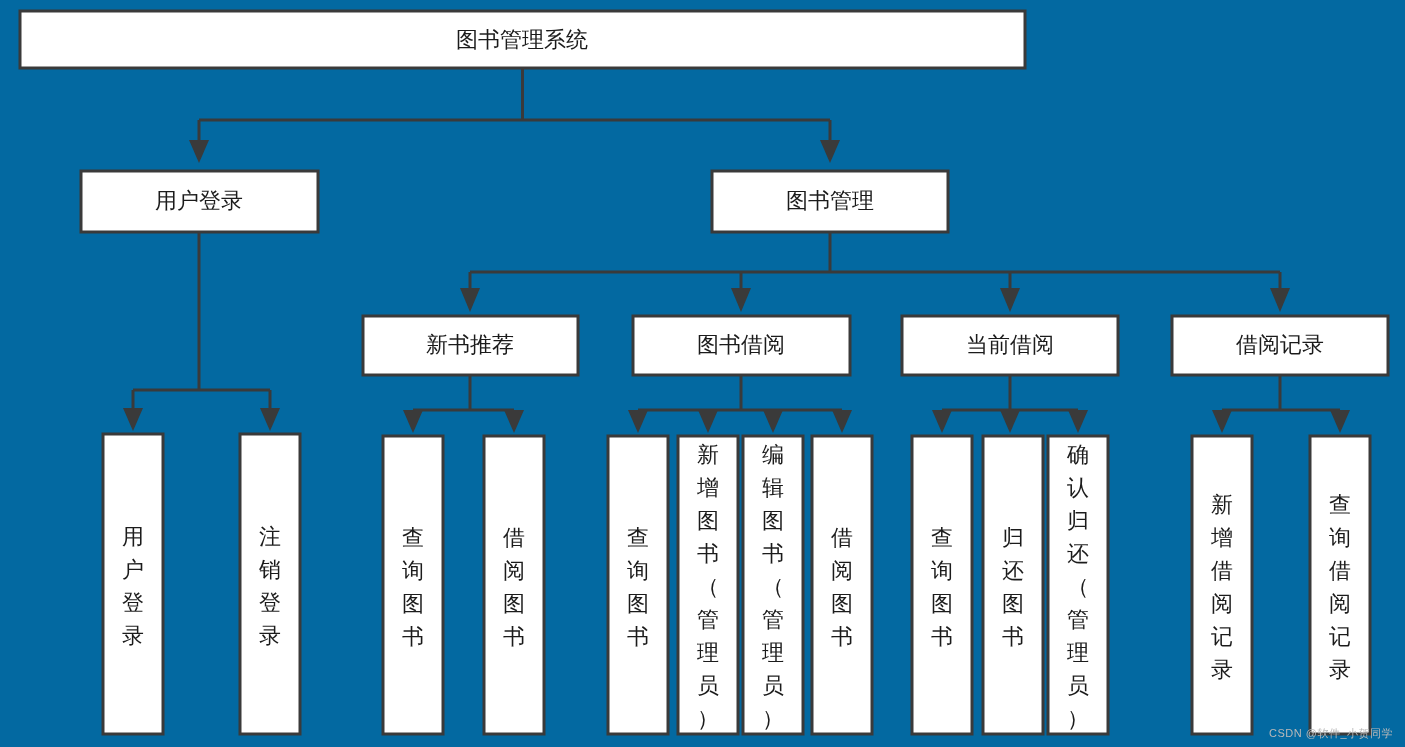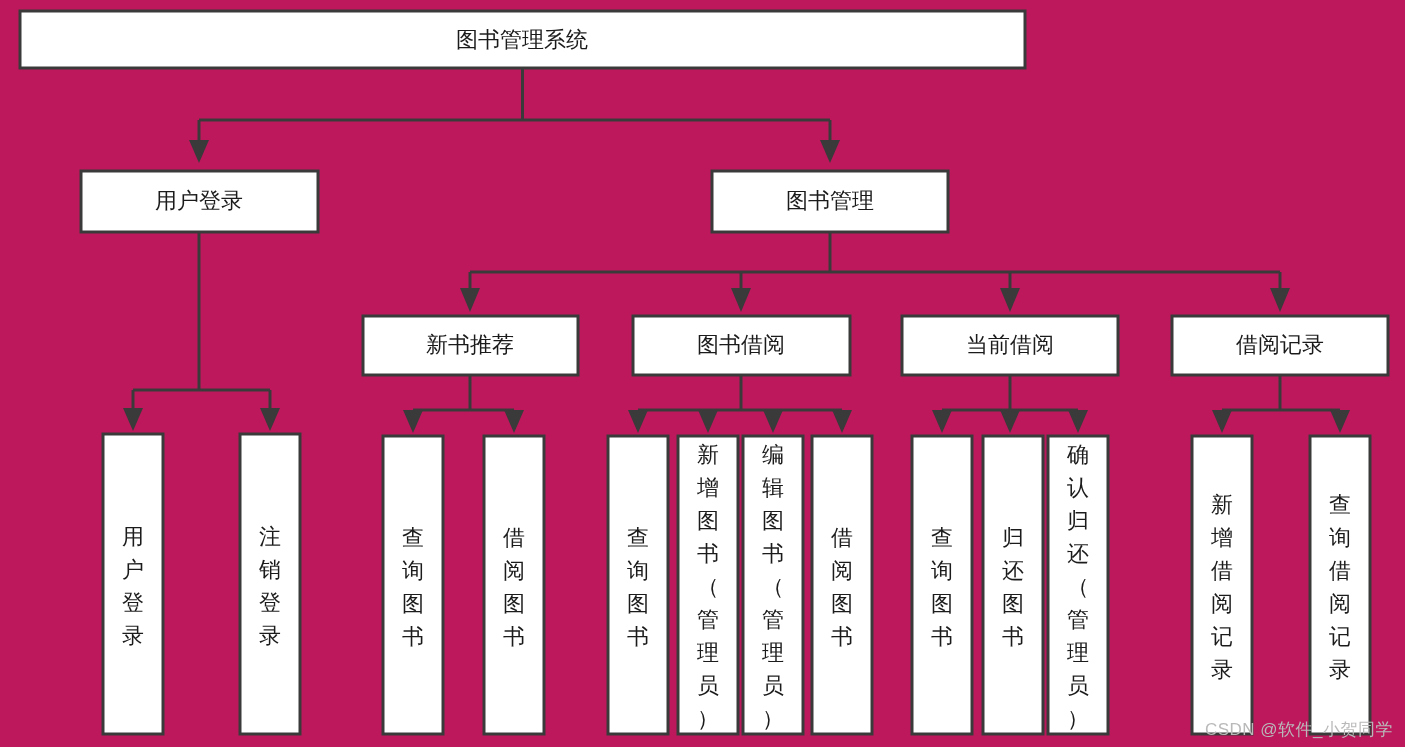--- a/index.html
+++ b/index.html
@@ -7,21 +7,21 @@
     padding: 0;
     background: #ffffff;
   }
   body {
     font-family: "Liberation Sans", "DejaVu Sans", sans-serif;
   }
   #diagram-root {
     position: relative;
     width: 1405px;
     height: 747px;
-    background: #be185d;
+    background: #0369a1;
     overflow: hidden;
   }
   svg#flow {
     position: absolute;
     left: 0;
     top: 0;
     width: 1405px;
     height: 747px;
     display: block;
   }
@@ -51,21 +51,21 @@
     font-family: "Liberation Sans", "DejaVu Sans", sans-serif;
     font-size: 22px;
     fill: #1b1b1b;
     text-anchor: middle;
   }
   .watermark {
     position: absolute;
     right: 12px;
     bottom: 6px;
     font-family: "Liberation Sans", "DejaVu Sans", sans-serif;
-    font-size: 17px;
+    font-size: 11px;
     color: #b9b9b9;
     letter-spacing: 0.5px;
     white-space: nowrap;
     user-select: none;
   }
 </style>
 </head>
 <body>
 
 <div id="diagram-root">

